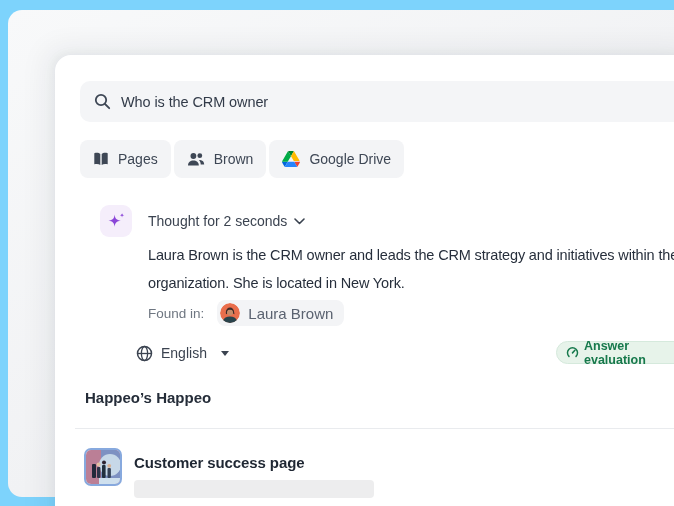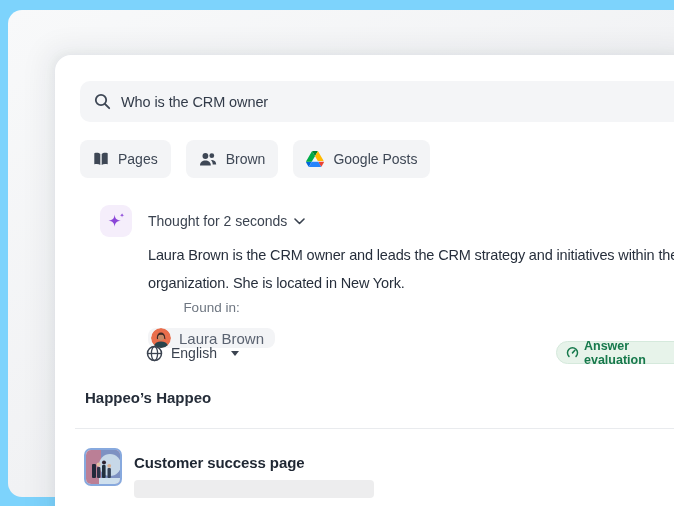--- a/index.html
+++ b/index.html
@@ -24,21 +24,21 @@
     position:absolute; left:25px; top:26px; right:0; height:41px;
     background:#f4f5f7; border-radius:10px;
     display:flex; align-items:center; padding-left:14px; cursor:text;
   }
   .searchbar .sicon { display:flex; margin-right:10px; }
   .searchbar .qtext { font-size:14.5px; color:#323b49; letter-spacing:-.1px; }
 
   
   .chips {
     position:absolute; left:25px; top:85px; height:38px;
-    display:flex; gap:15px; width:max-content;
+    display:flex; gap:3px; width:max-content;
   }
   .chip {
     height:38px; display:flex; align-items:center; gap:9px;
     background:#f3f4f6; border-radius:8px; padding:0 13px; cursor:pointer;
     font-size:14px; color:#3e4755; white-space:nowrap;
   }
   .chip .cicon { display:flex; }
 
   
   .ai-tile {
@@ -49,32 +49,32 @@
     position:absolute; left:93px; top:156px; height:20px;
     display:flex; align-items:center; gap:7px; cursor:pointer;
     font-size:14px; color:#3b4350;justify-content:space-between;
   }
   .answer {
     position:absolute; left:93px; top:187px; width:532px;
     font-size:14.5px; line-height:27.5px; color:#272f3c; letter-spacing:-.15px;
   }
   .found-row {
     position:absolute; left:93px; top:245px; height:26px;
-    display:flex; align-items:center; gap:13px;flex-direction:column;
+    display:flex; align-items:center; gap:13px;
   }
   .found-label { font-size:13.5px; color:#6e7681; }
   .person-chip {
     display:flex; align-items:center; gap:8px; height:26px;
     background:#f3f4f6; border-radius:8px; padding:0 11px 0 3px; cursor:pointer;
   }
   .avatar { width:20px; height:20px; border-radius:50%; overflow:hidden; display:flex; }
   .person-chip .pname { font-size:15px; color:#5a6270; }
 
   .lang-row {
-    position:absolute; left:91px; top:287px; height:22px;
+    position:absolute; left:81px; top:287px; height:22px;
     display:flex; align-items:center; gap:8px; cursor:pointer;
   }
   .lang-row .ltext { font-size:14px; color:#3b4350; }
   .caret {
     width:0; height:0; margin-left:6px;
     border-left:4.5px solid transparent; border-right:4.5px solid transparent;
     border-top:5.5px solid #3b4350;
   }
   .eval-badge {
     position:absolute; left:501px; top:286px; height:23px;
@@ -143,21 +143,21 @@
         <span class="cicon">
           <svg width="18" height="16" viewBox="0 0 87.3 78">
               <path fill="#0066da" d="m6.6 66.85 3.85 6.65c.8 1.4 1.95 2.5 3.3 3.3l13.75-23.8h-27.5c0 1.55.4 3.1 1.2 4.5z"></path>
               <path fill="#00ac47" d="m43.65 25-13.75-23.8c-1.35.8-2.5 1.9-3.3 3.3l-25.4 44a9.06 9.06 0 0 0-1.2 4.5h27.5z"></path>
               <path fill="#ea4335" d="m73.55 76.8c1.35-.8 2.5-1.9 3.3-3.3l1.6-2.75 7.65-13.25c.8-1.4 1.2-2.95 1.2-4.5h-27.5l5.85 11.5z"></path>
               <path fill="#00832d" d="m43.65 25 13.75-23.8c-1.35-.8-2.9-1.2-4.5-1.2h-18.5c-1.6 0-3.15.45-4.5 1.2z"></path>
               <path fill="#2684fc" d="m59.8 53h-32.3l-13.75 23.8c1.35.8 2.9 1.2 4.5 1.2h50.8c1.6 0 3.15-.45 4.5-1.2z"></path>
               <path fill="#ffba00" d="m73.4 26.5-12.7-22c-.8-1.4-1.95-2.5-3.3-3.3l-13.75 23.8 13.75 23.8h27.45c0-1.55-.4-3.1-1.2-4.5z"></path>
             </svg>
         </span>
-        <span class="clabel">Google Posts</span>
+        <span class="clabel">Google Drive</span>
       </div>
 
     </div>
 
     <div class="ai-tile">
       <span style="display:flex">
         <svg width="22" height="22" viewBox="0 0 24 24">
             <path fill="#8b46d8" d="M10.5 5c.5 4.6 2.1 6.2 6.7 6.7-4.6.5-6.2 2.1-6.7 6.7-.5-4.6-2.1-6.2-6.7-6.7 4.6-.5 6.2-2.1 6.7-6.7z"></path>
             <path fill="#8b46d8" d="M18.6 3.4c.2 1.6.8 2.2 2.4 2.4-1.6.2-2.2.8-2.4 2.4-.2-1.6-.8-2.2-2.4-2.4 1.6-.2 2.2-.8 2.4-2.4z"></path>
           </svg>

